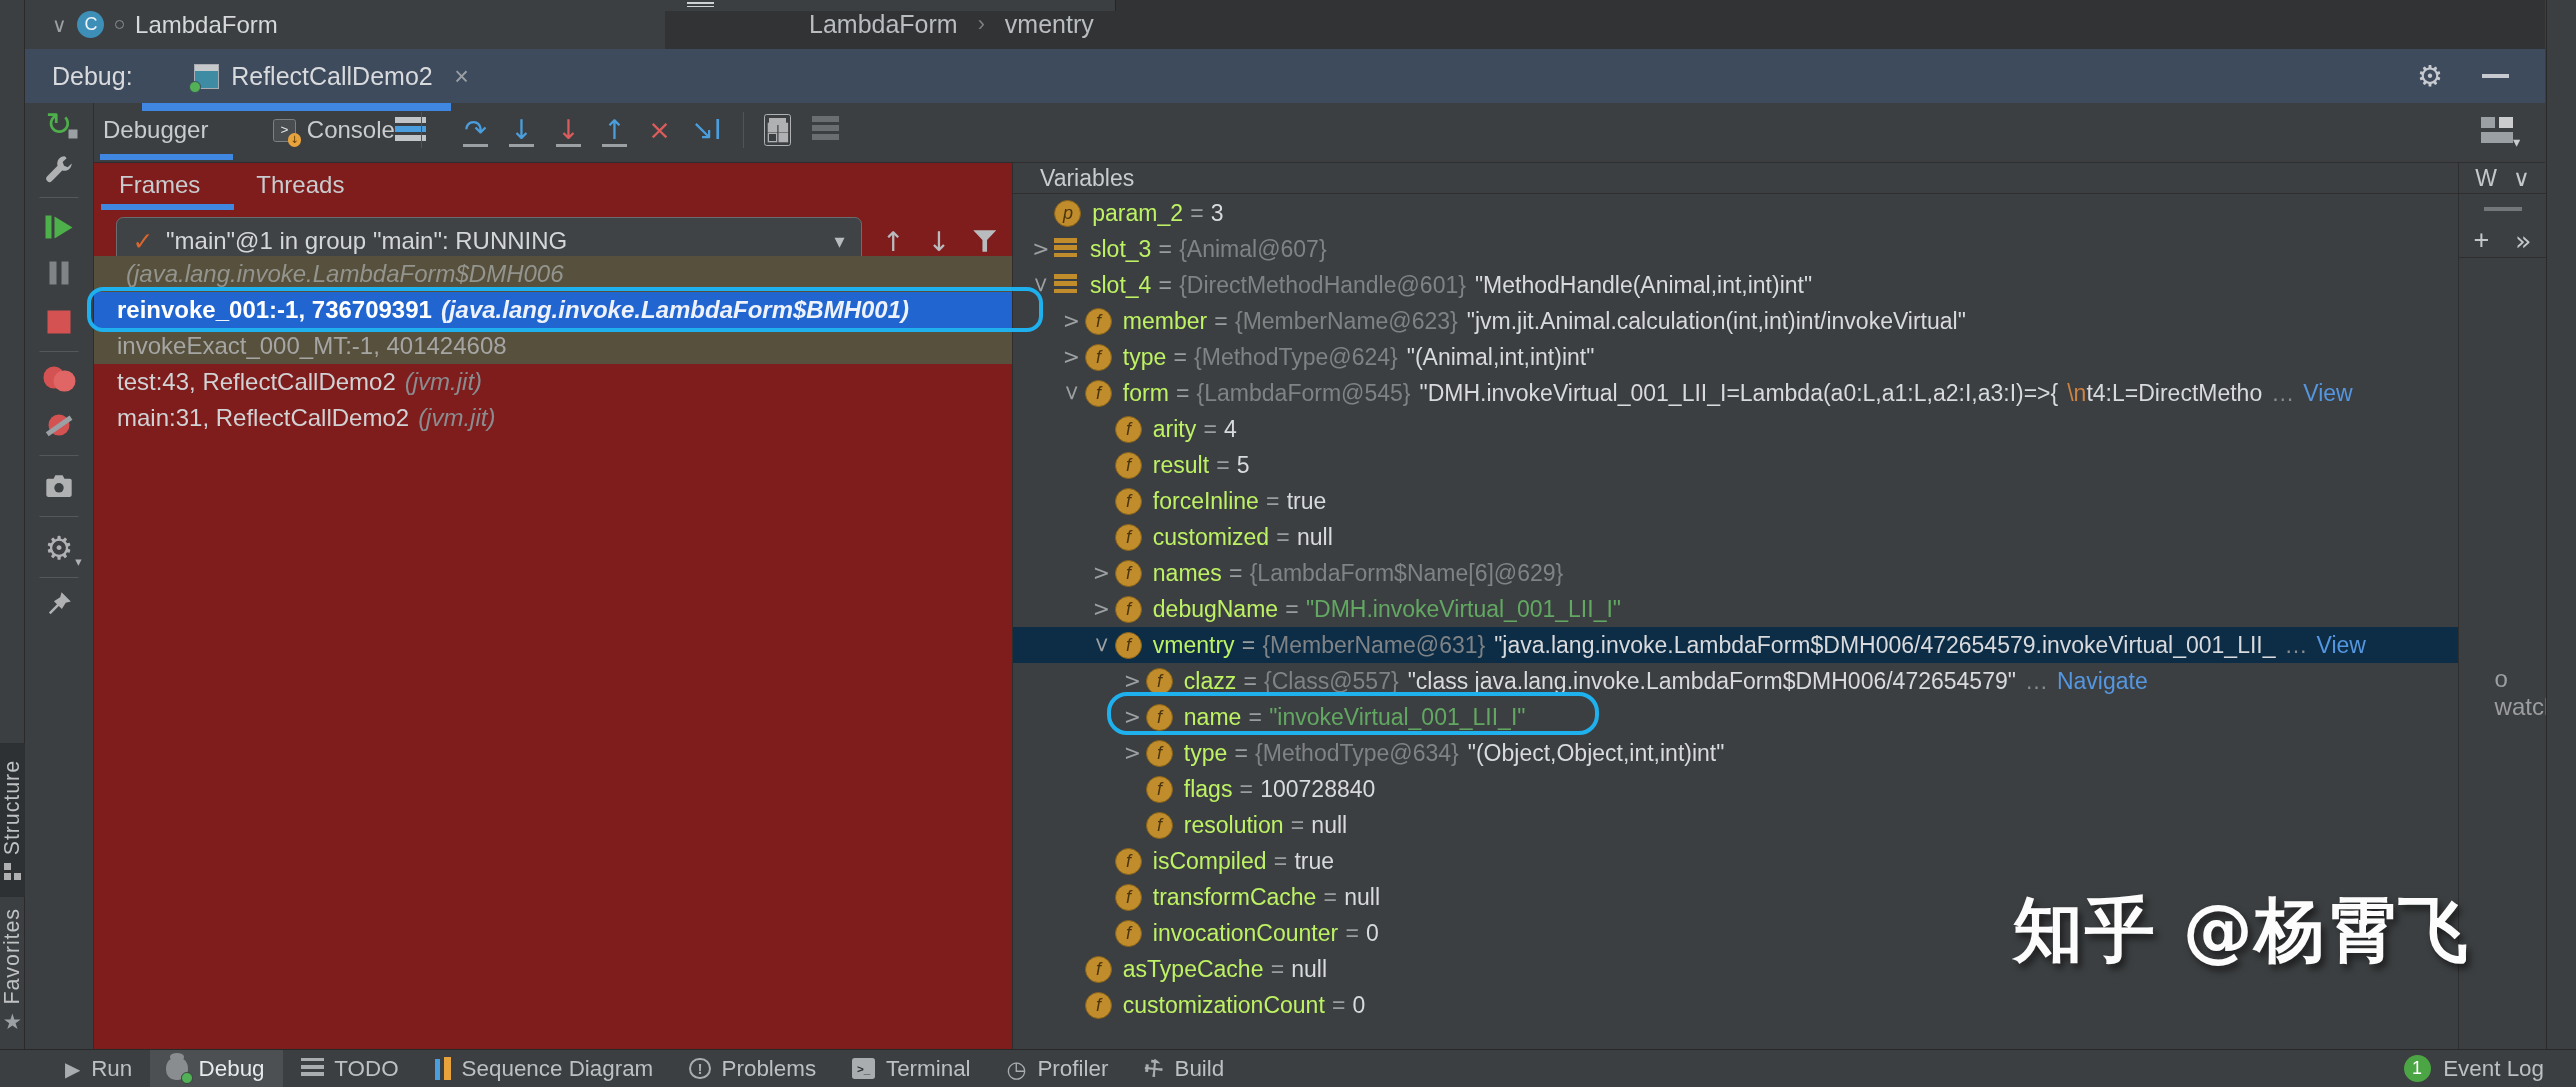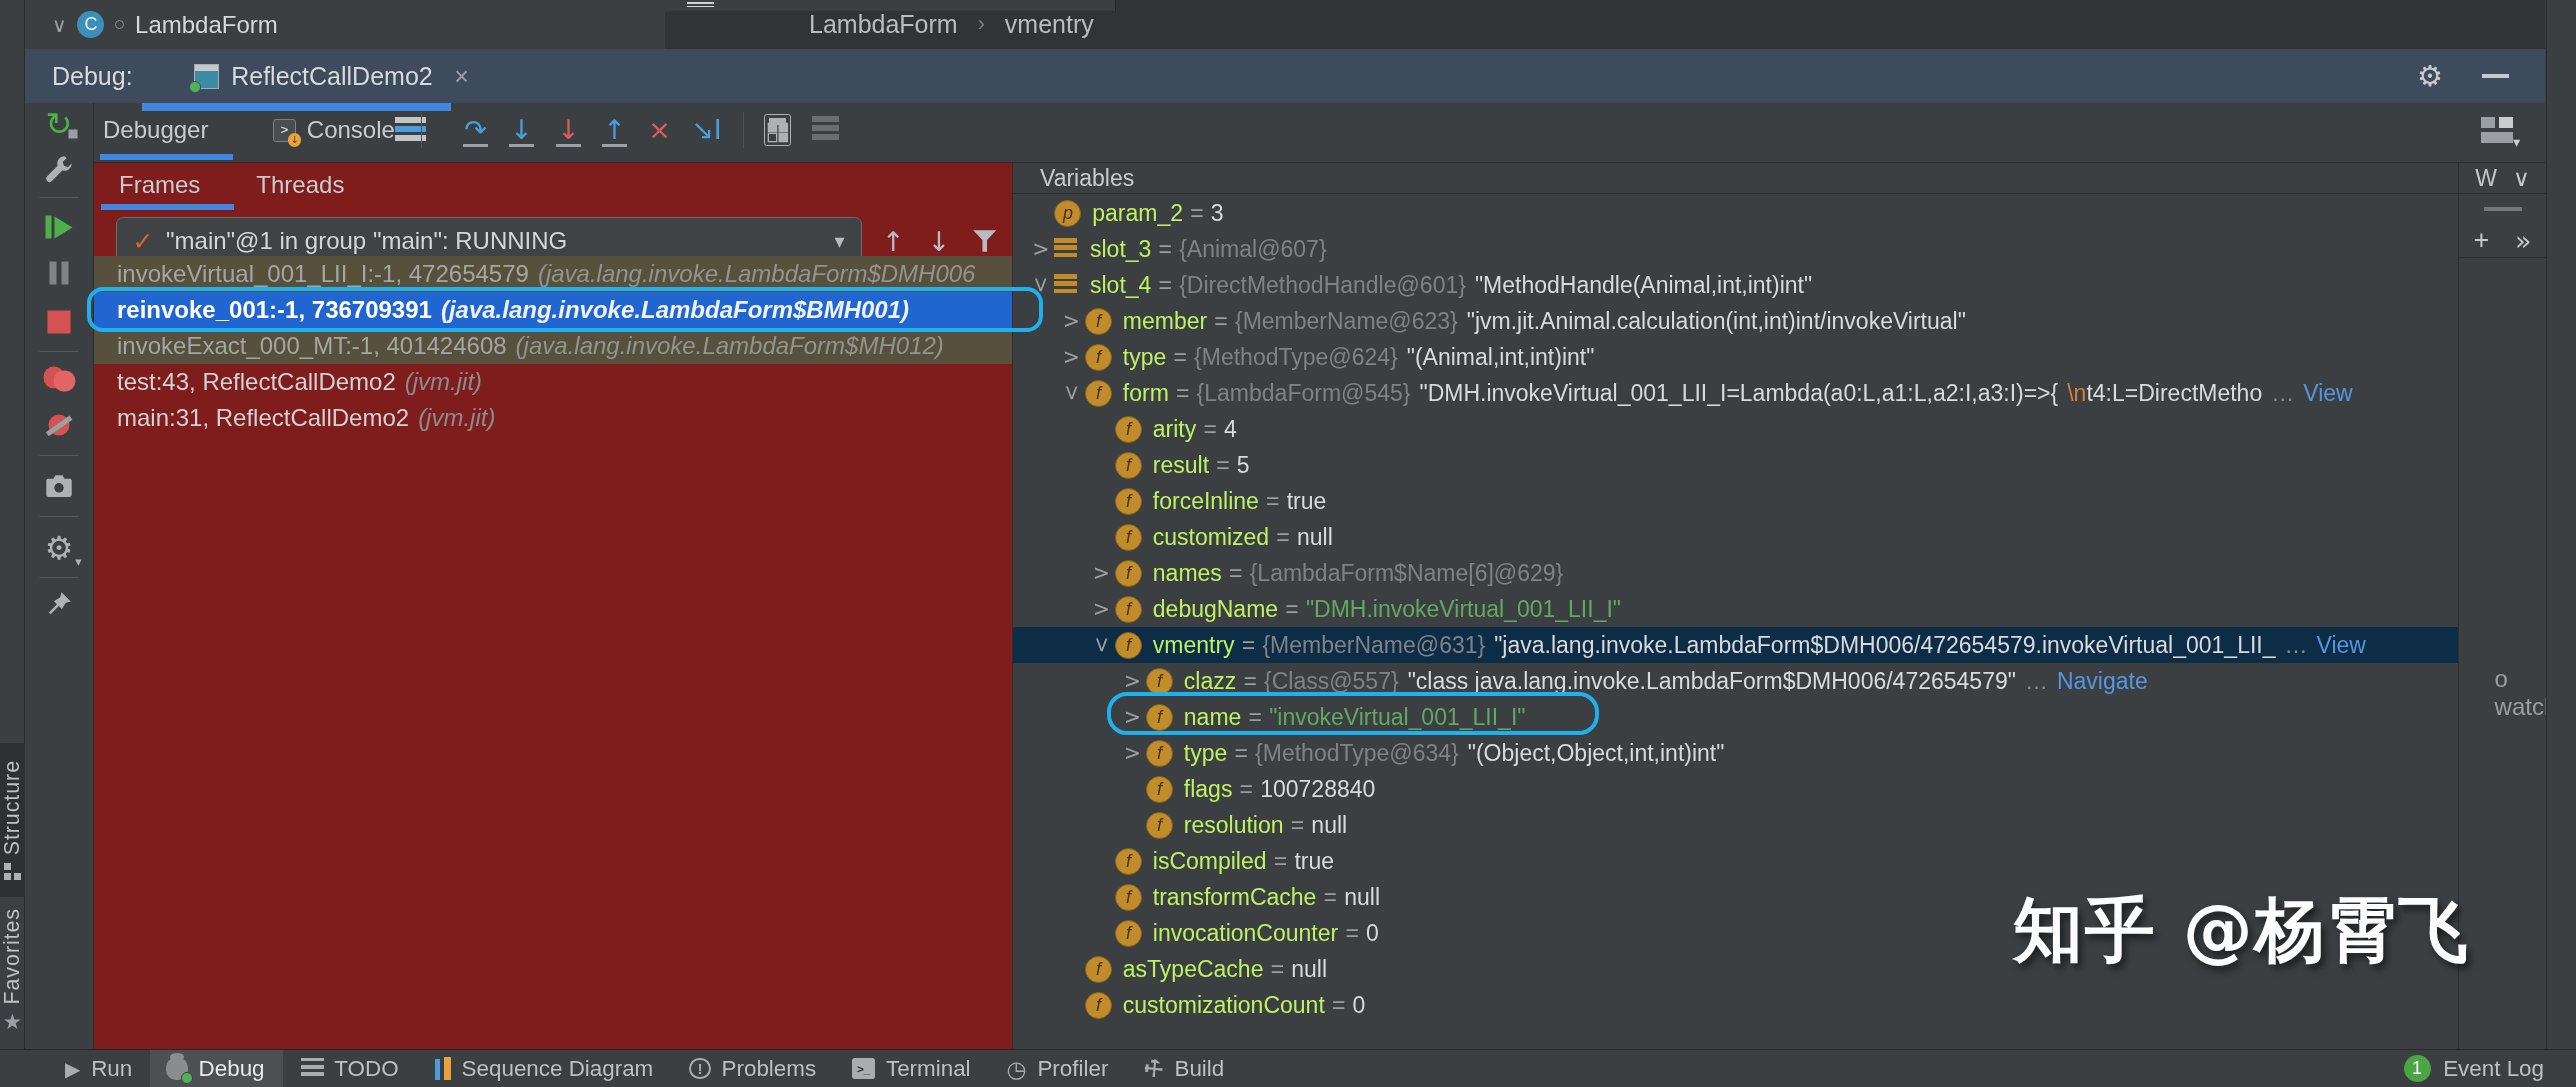--- a/index.html
+++ b/index.html
@@ -320,30 +320,28 @@
       <span>"main"@1 in group "main": RUNNING</span>
       <span class="caret uni">▾</span>
     </div>
     <div class="fr-icons">
       <span class="uni">↑</span>
       <span class="uni">↓</span>
       <span class="funnel"></span>
     </div>
     <div class="frows" id="frames-mount">
         <div class="frow library">
-          <span>invokeVirtual_001_LII_I:-1, 472654579</span>
           <span class="pkg">(java.lang.invoke.LambdaForm$DMH006</span>
         </div>
         <div class="frow selected">
           <span>reinvoke_001:-1, 736709391</span>
           <span class="pkg">(java.lang.invoke.LambdaForm$BMH001)</span>
         </div>
         <div class="frow library">
           <span>invokeExact_000_MT:-1, 401424608</span>
-          <span class="pkg">(java.lang.invoke.LambdaForm$MH012)</span>
         </div>
         <div class="frow ">
           <span>test:43, ReflectCallDemo2</span>
           <span class="pkg">(jvm.jit)</span>
         </div>
         <div class="frow ">
           <span>main:31, ReflectCallDemo2</span>
           <span class="pkg">(jvm.jit)</span>
         </div>
       </div>

